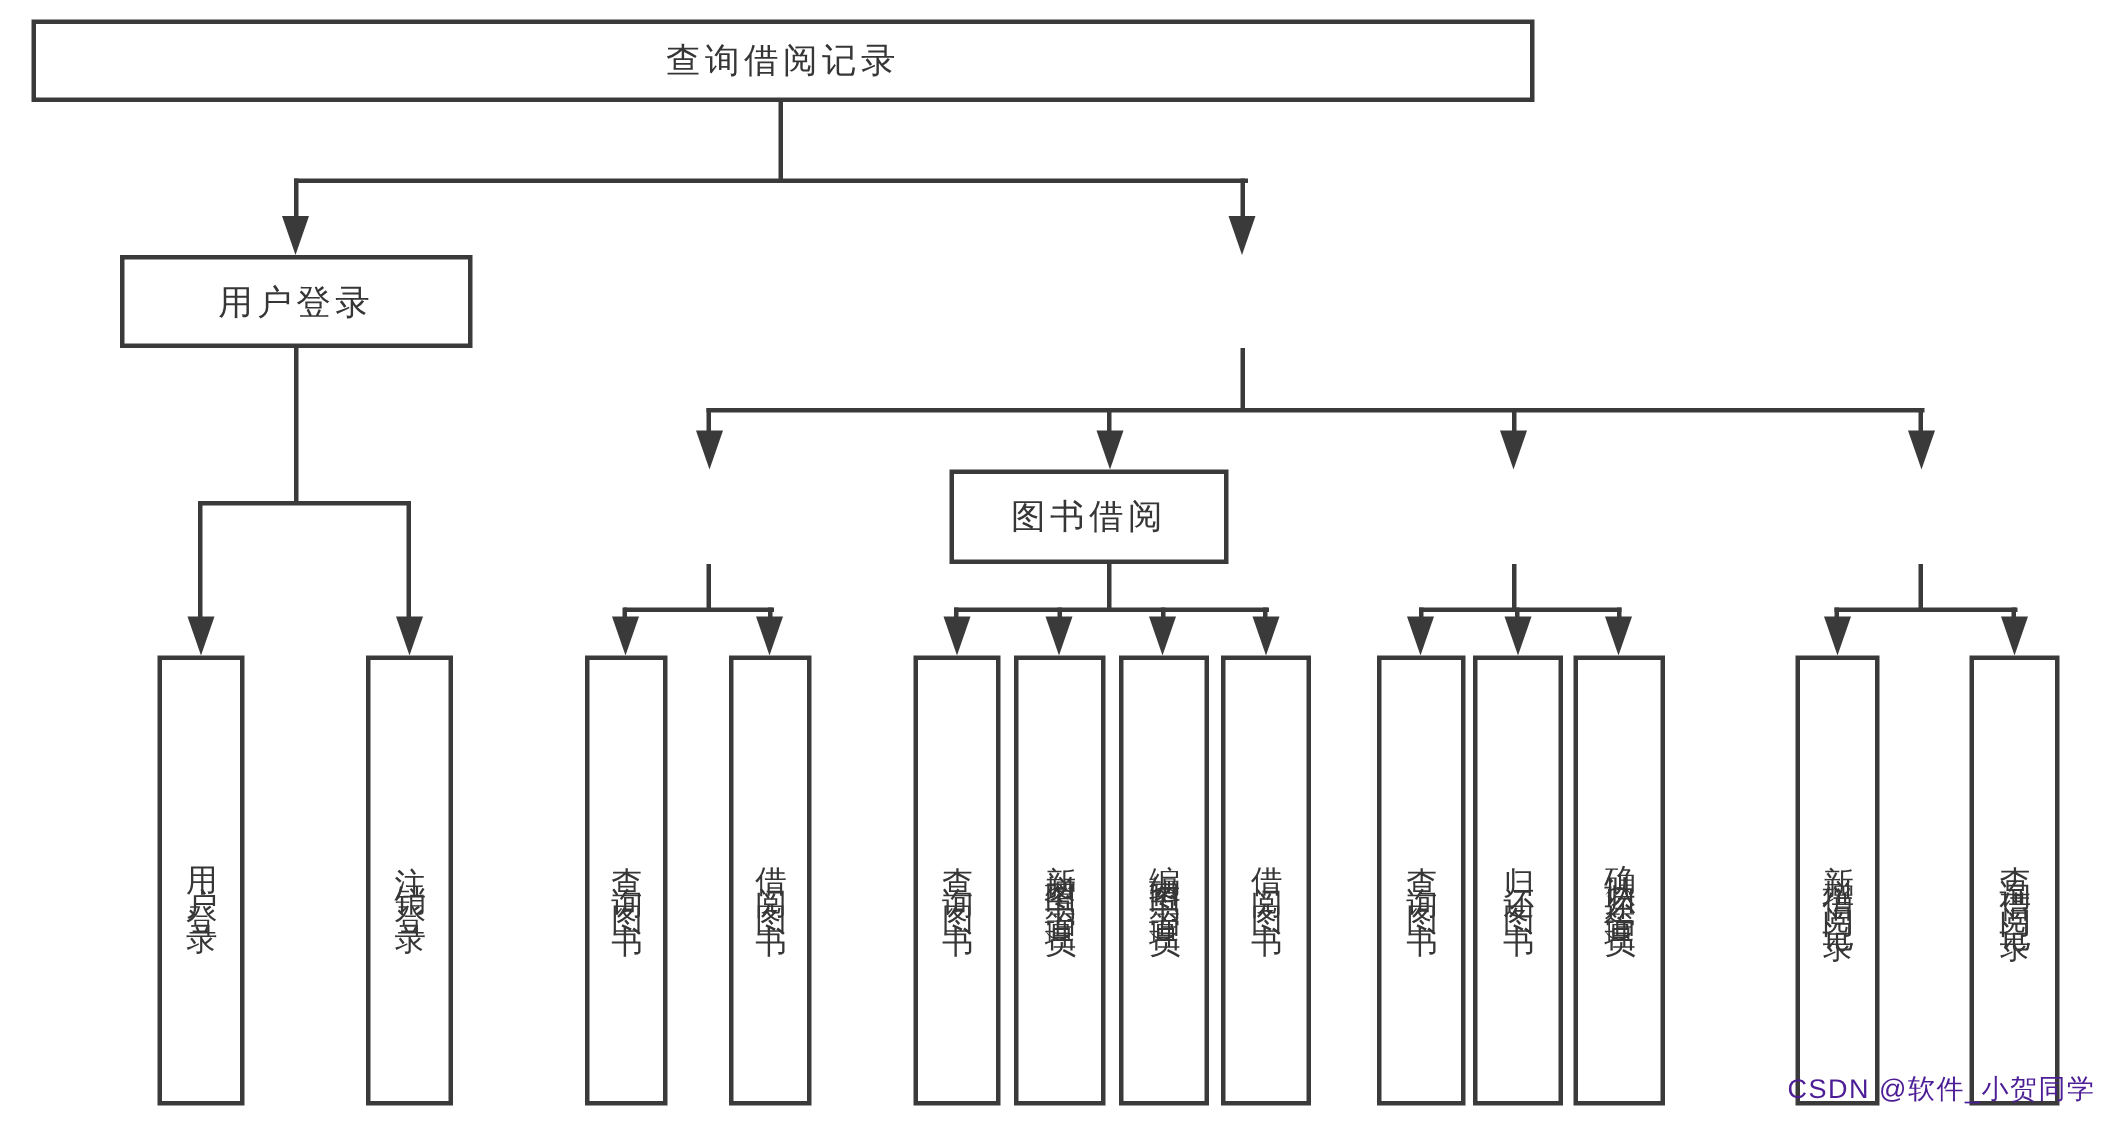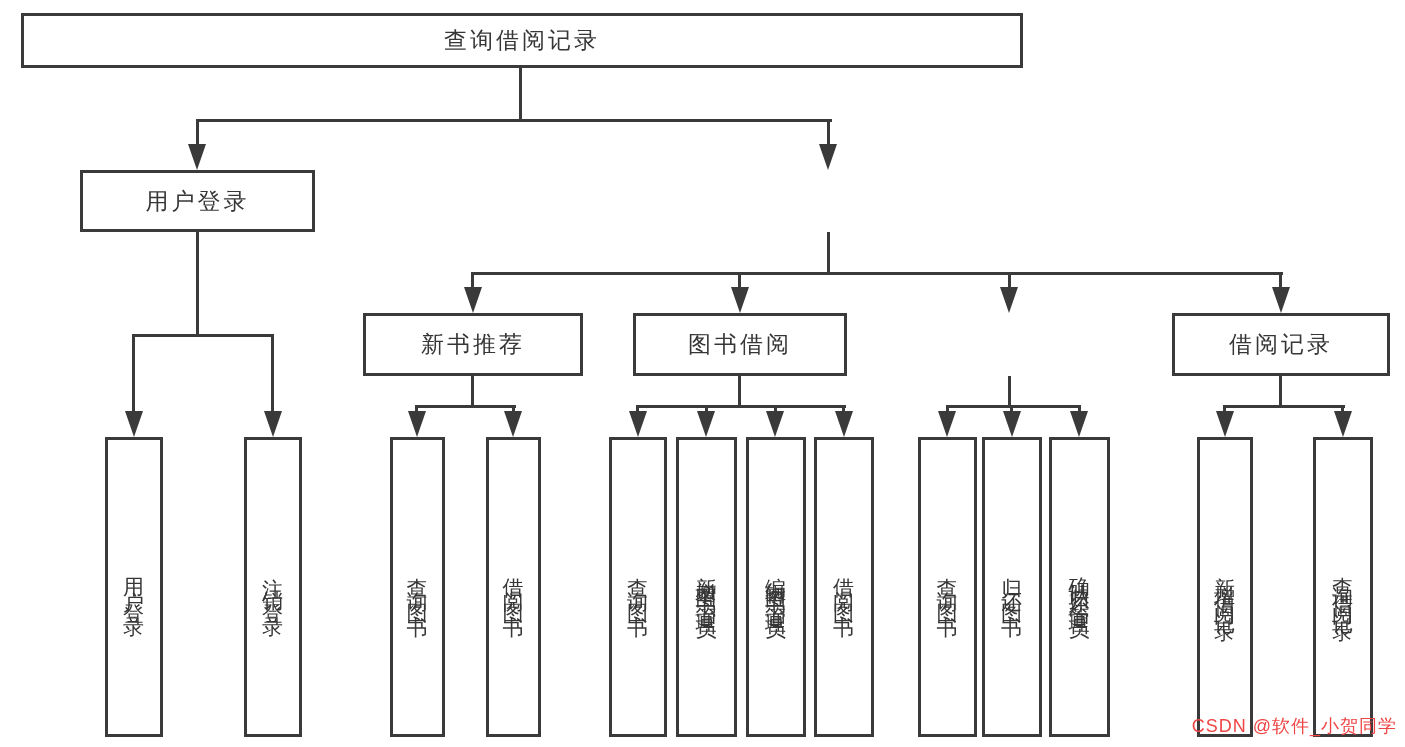--- a/index.html
+++ b/index.html
@@ -42,21 +42,21 @@
     width:0;height:0;
     border-left:9px solid transparent;
     border-right:9px solid transparent;
     border-top:26px solid #3a3a3a;
   }
   .watermark{
     position:absolute;
     top:714px;right:8px;
     font-size:18px;
     letter-spacing:1px;
-    color:#ef4444;
+    color:#4c1d95;
     z-index:10;
     white-space:nowrap;
   }
 </style>
 </head>
 <body>
 
 <div id="stage">
 
   <div class="box h-box" style="left:21px;top:13px;width:1002px;height:55px">
@@ -85,28 +85,22 @@
   <div class="hl" style="left:471px;top:272px;width:812px"></div>
   <div class="vl" style="left:471px;top:272px;height:18px"></div>
   <div class="arrow" style="left:464px;top:287px"></div>
   <div class="vl" style="left:738px;top:272px;height:18px"></div>
   <div class="arrow" style="left:731px;top:287px"></div>
   <div class="vl" style="left:1008px;top:272px;height:18px"></div>
   <div class="arrow" style="left:1000px;top:287px"></div>
   <div class="vl" style="left:1279px;top:272px;height:18px"></div>
   <div class="arrow" style="left:1272px;top:287px"></div>
 
-  <div class="box h-box" style="left:363px;top:313px;width:220px;height:63px">
-    <span>新书推荐</span>
-  </div>
-  <div class="box h-box" style="left:633px;top:313px;width:214px;height:63px">
+  <div class="box h-box" style="left:633px;top:313px;width:186px;height:63px">
     <span>图书借阅</span>
-  </div>
-  <div class="box h-box" style="left:1172px;top:313px;width:218px;height:63px">
-    <span>借阅记录</span>
   </div>
 
   <div class="vl" style="left:471px;top:376px;height:31px"></div>
   <div class="hl" style="left:416px;top:405px;width:100px"></div>
   <div class="vl" style="left:415px;top:405px;height:14px"></div>
   <div class="arrow" style="left:408px;top:411px"></div>
   <div class="vl" style="left:512px;top:405px;height:14px"></div>
   <div class="arrow" style="left:504px;top:411px"></div>
 
   <div class="vl" style="left:738px;top:376px;height:31px"></div>

